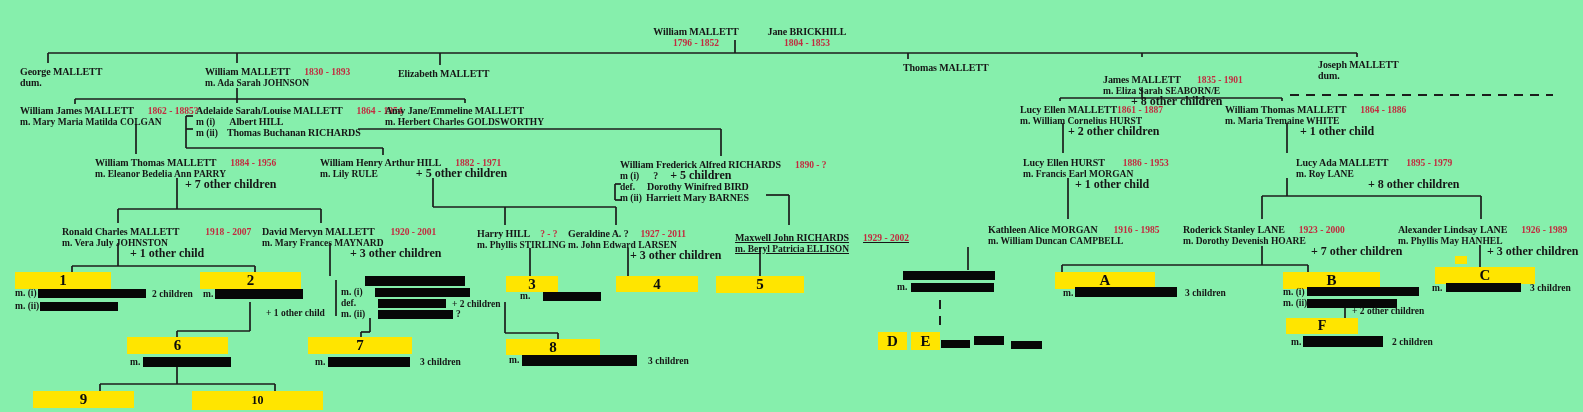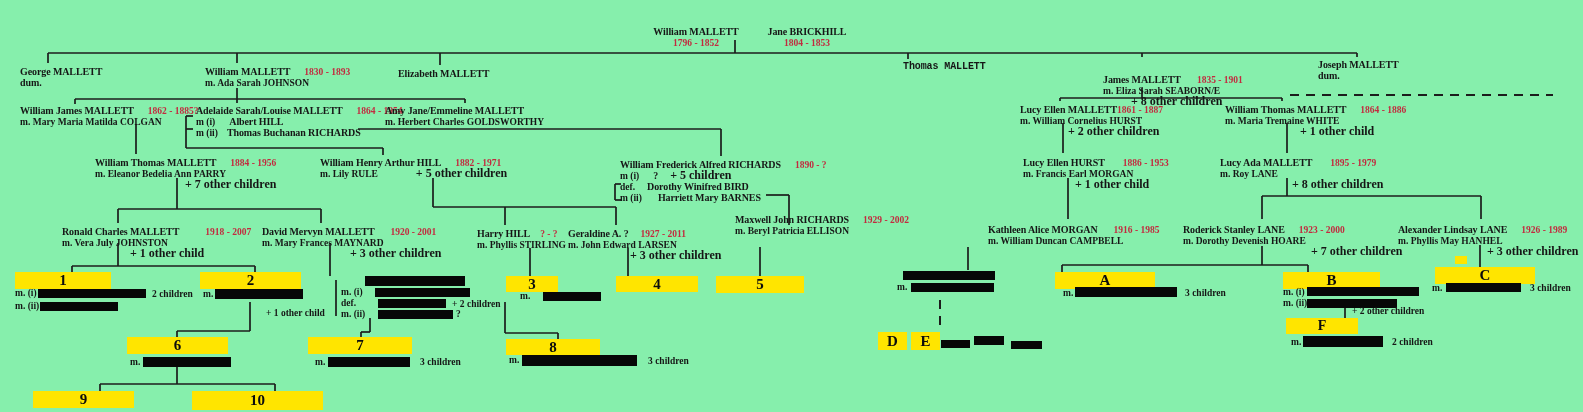--- a/index.html
+++ b/index.html
@@ -116,21 +116,21 @@
         <div class="row"><span class="n">George MALLETT</span></div>
         <div class="row"><span class="n">dum.</span></div>
       </div>
       <div class="person" style="left: 205px; top: 64px;">
         <div class="row"><span class="n">William MALLETT</span><span class="d" style="margin-left: 14px;">1830 - 1893</span></div>
         <div class="row"><span class="m">m. Ada Sarah JOHNSON</span></div>
       </div>
       <div class="person" style="left: 398px; top: 66px;">
         <div class="row"><span class="n">Elizabeth MALLETT</span></div>
       </div>
-      <div class="person" style="left: 903px; top: 60px; font-family: Liberation Mono, monospace;">
+      <div class="person" style="left: 903px; top: 60px;">
         <div class="row"><span class="n">Thomas MALLETT</span></div>
       </div>
       <div class="person" style="left: 1103px; top: 72px;">
         <div class="row"><span class="n">James MALLETT</span><span class="d" style="margin-left: 16px;">1835 - 1901</span></div>
         <div class="row"><span class="m">m. Eliza Sarah SEABORN/E</span></div>
         <div class="row"><span class="o" style="margin-left: 28px;">+ 8 other children</span></div>
       </div>
       <div class="person" style="left: 1318px; top: 57px;">
         <div class="row"><span class="n">Joseph MALLETT</span></div>
         <div class="row"><span class="n">dum.</span></div>
@@ -164,28 +164,28 @@
         <div class="row"><span class="o" style="margin-left: 90px;">+ 7 other children</span></div>
       </div>
       <div class="person" style="left: 320px; top: 155px;">
         <div class="row"><span class="n">William Henry Arthur HILL</span><span class="d" style="margin-left: 14px;">1882 - 1971</span></div>
         <div class="row"><span class="m">m. Lily RULE</span><span class="o" style="margin-left: 38px;">+ 5 other children</span></div>
       </div>
       <div class="person" style="left: 620px; top: 157px;">
         <div class="row"><span class="n">William Frederick Alfred RICHARDS</span><span class="d" style="margin-left: 14px;">1890 - ?</span></div>
         <div class="row"><span class="m">m (i)</span><span class="n" style="margin-left: 14px;">?</span><span class="o" style="margin-left: 12px;">+ 5 children</span></div>
         <div class="row"><span class="m">def.</span><span class="n" style="margin-left: 12px;">Dorothy Winifred BIRD</span></div>
-        <div class="row"><span class="m">m (ii)</span><span class="n" style="margin-left: 16px;">Harriett Mary BARNES</span></div>
+        <div class="row"><span class="m">m (ii)</span><span class="n" style="margin-left: 4px;">Harriett Mary BARNES</span></div>
       </div>
       <div class="person" style="left: 1023px; top: 155px;">
         <div class="row"><span class="n">Lucy Ellen HURST</span><span class="d" style="margin-left: 18px;">1886 - 1953</span></div>
         <div class="row"><span class="m">m. Francis Earl MORGAN</span></div>
         <div class="row"><span class="o" style="margin-left: 52px;">+ 1 other child</span></div>
       </div>
-      <div class="person" style="left: 1220px; top: 155px;">
+      <div class="person" style="left: 1296px; top: 155px;">
         <div class="row"><span class="n">Lucy Ada MALLETT</span><span class="d" style="margin-left: 18px;">1895 - 1979</span></div>
         <div class="row"><span class="m">m. Roy LANE</span></div>
         <div class="row"><span class="o" style="margin-left: 72px;">+ 8 other children</span></div>
       </div>
       <div class="person" style="left: 62px; top: 224px;">
         <div class="row"><span class="n">Ronald Charles MALLETT</span><span class="d" style="margin-left: 26px;">1918 - 2007</span></div>
         <div class="row"><span class="m">m. Vera July JOHNSTON</span></div>
         <div class="row"><span class="o" style="margin-left: 68px;">+ 1 other child</span></div>
       </div>
       <div class="person" style="left: 262px; top: 224px;">
@@ -195,21 +195,21 @@
       </div>
       <div class="person" style="left: 477px; top: 226px;">
         <div class="row"><span class="n">Harry HILL</span><span class="d" style="margin-left: 10px;">? - ?</span></div>
         <div class="row"><span class="m">m. Phyllis STIRLING</span></div>
       </div>
       <div class="person" style="left: 568px; top: 226px;">
         <div class="row"><span class="n">Geraldine A. ?</span><span class="d" style="margin-left: 12px;">1927 - 2011</span></div>
         <div class="row"><span class="m">m. John Edward LARSEN</span></div>
         <div class="row"><span class="o" style="margin-left: 62px;">+ 3 other children</span></div>
       </div>
-      <div class="person" style="left: 735px; top: 212px;">
+      <div class="person" style="left: 735px; top: 230px; text-decoration: underline;">
         <div class="row"><span class="n">Maxwell John RICHARDS</span><span class="d" style="margin-left: 14px;">1929 - 2002</span></div>
         <div class="row"><span class="m">m. Beryl Patricia ELLISON</span></div>
       </div>
       <div class="person" style="left: 988px; top: 222px;">
         <div class="row"><span class="n">Kathleen Alice MORGAN</span><span class="d" style="margin-left: 16px;">1916 - 1985</span></div>
         <div class="row"><span class="m">m. William Duncan CAMPBELL</span></div>
       </div>
       <div class="person" style="left: 1183px; top: 222px;">
         <div class="row"><span class="n">Roderick Stanley LANE</span><span class="d" style="margin-left: 14px;">1923 - 2000</span></div>
         <div class="row"><span class="m">m. Dorothy Devenish HOARE</span></div>
@@ -231,21 +231,21 @@
       <div class="hl" style="left: 1283px; top: 272px; width: 97px; height: 17px; font-size: 15px;">B</div>
       <div class="hl" style="left: 1435px; top: 267px; width: 100px; height: 17px; font-size: 15px;">C</div>
       <div class="hl" style="left: 1455px; top: 256px; width: 12px; height: 8px;"></div>
       <div class="hl" style="left: 878px; top: 332px; width: 29px; height: 18px; font-size: 15px;">D</div>
       <div class="hl" style="left: 911px; top: 332px; width: 29px; height: 18px; font-size: 15px;">E</div>
       <div class="hl" style="left: 1286px; top: 318px; width: 72px; height: 16px; font-size: 14px;">F</div>
       <div class="hl" style="left: 127px; top: 337px; width: 101px; height: 17px; font-size: 15px;">6</div>
       <div class="hl" style="left: 308px; top: 337px; width: 104px; height: 17px; font-size: 15px;">7</div>
       <div class="hl" style="left: 506px; top: 339px; width: 94px; height: 16px; font-size: 15px;">8</div>
       <div class="hl" style="left: 33px; top: 391px; width: 101px; height: 17px; font-size: 15px;">9</div>
-      <div class="hl" style="left: 192px; top: 391px; width: 131px; height: 19px; font-size: 15px;">10</div>
+      <div class="hl" style="left: 192px; top: 391px; width: 131px; height: 19px; font-size: 12px;">10</div>
     </div>
   <div id="bars">
       <div class="bar" style="left: 38px; top: 289px; width: 108px; height: 9px;"></div>
       <div class="bar" style="left: 40px; top: 302px; width: 78px; height: 9px;"></div>
       <div class="bar" style="left: 215px; top: 289px; width: 88px; height: 10px;"></div>
       <div class="bar" style="left: 365px; top: 276px; width: 100px; height: 10px;"></div>
       <div class="bar" style="left: 375px; top: 288px; width: 95px; height: 9px;"></div>
       <div class="bar" style="left: 378px; top: 299px; width: 68px; height: 9px;"></div>
       <div class="bar" style="left: 378px; top: 310px; width: 75px; height: 9px;"></div>
       <div class="bar" style="left: 543px; top: 292px; width: 58px; height: 9px;"></div>

